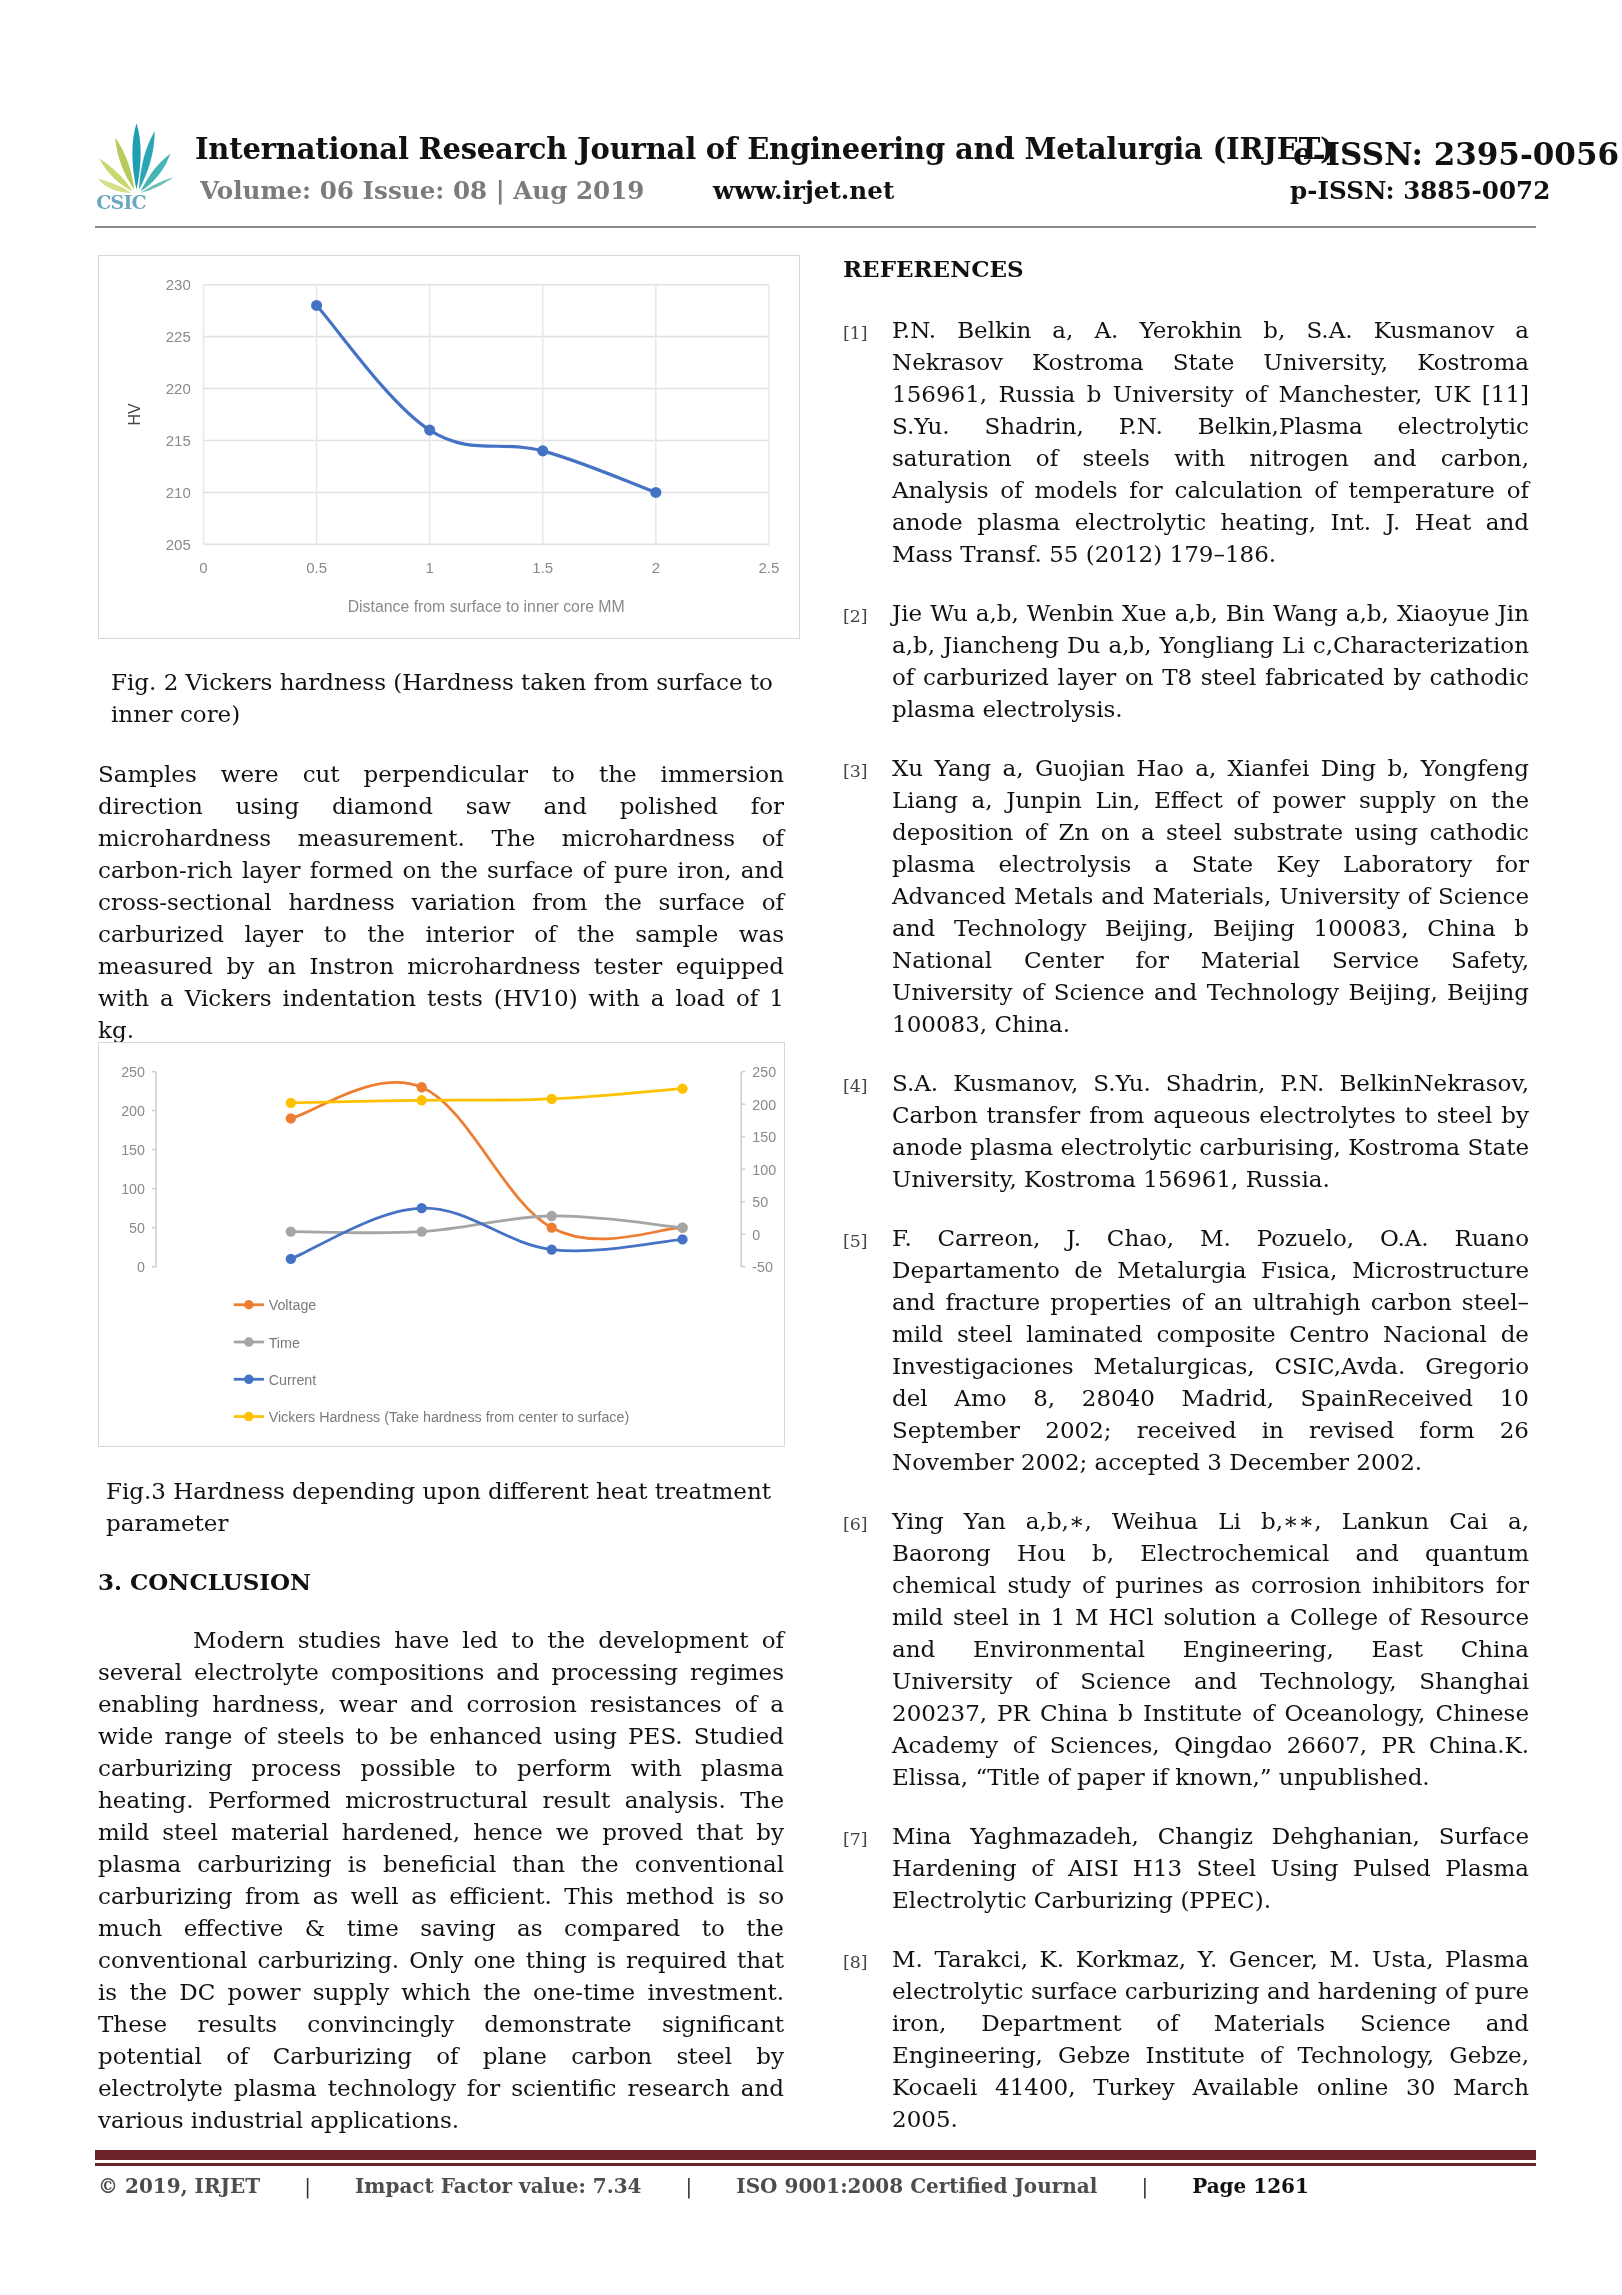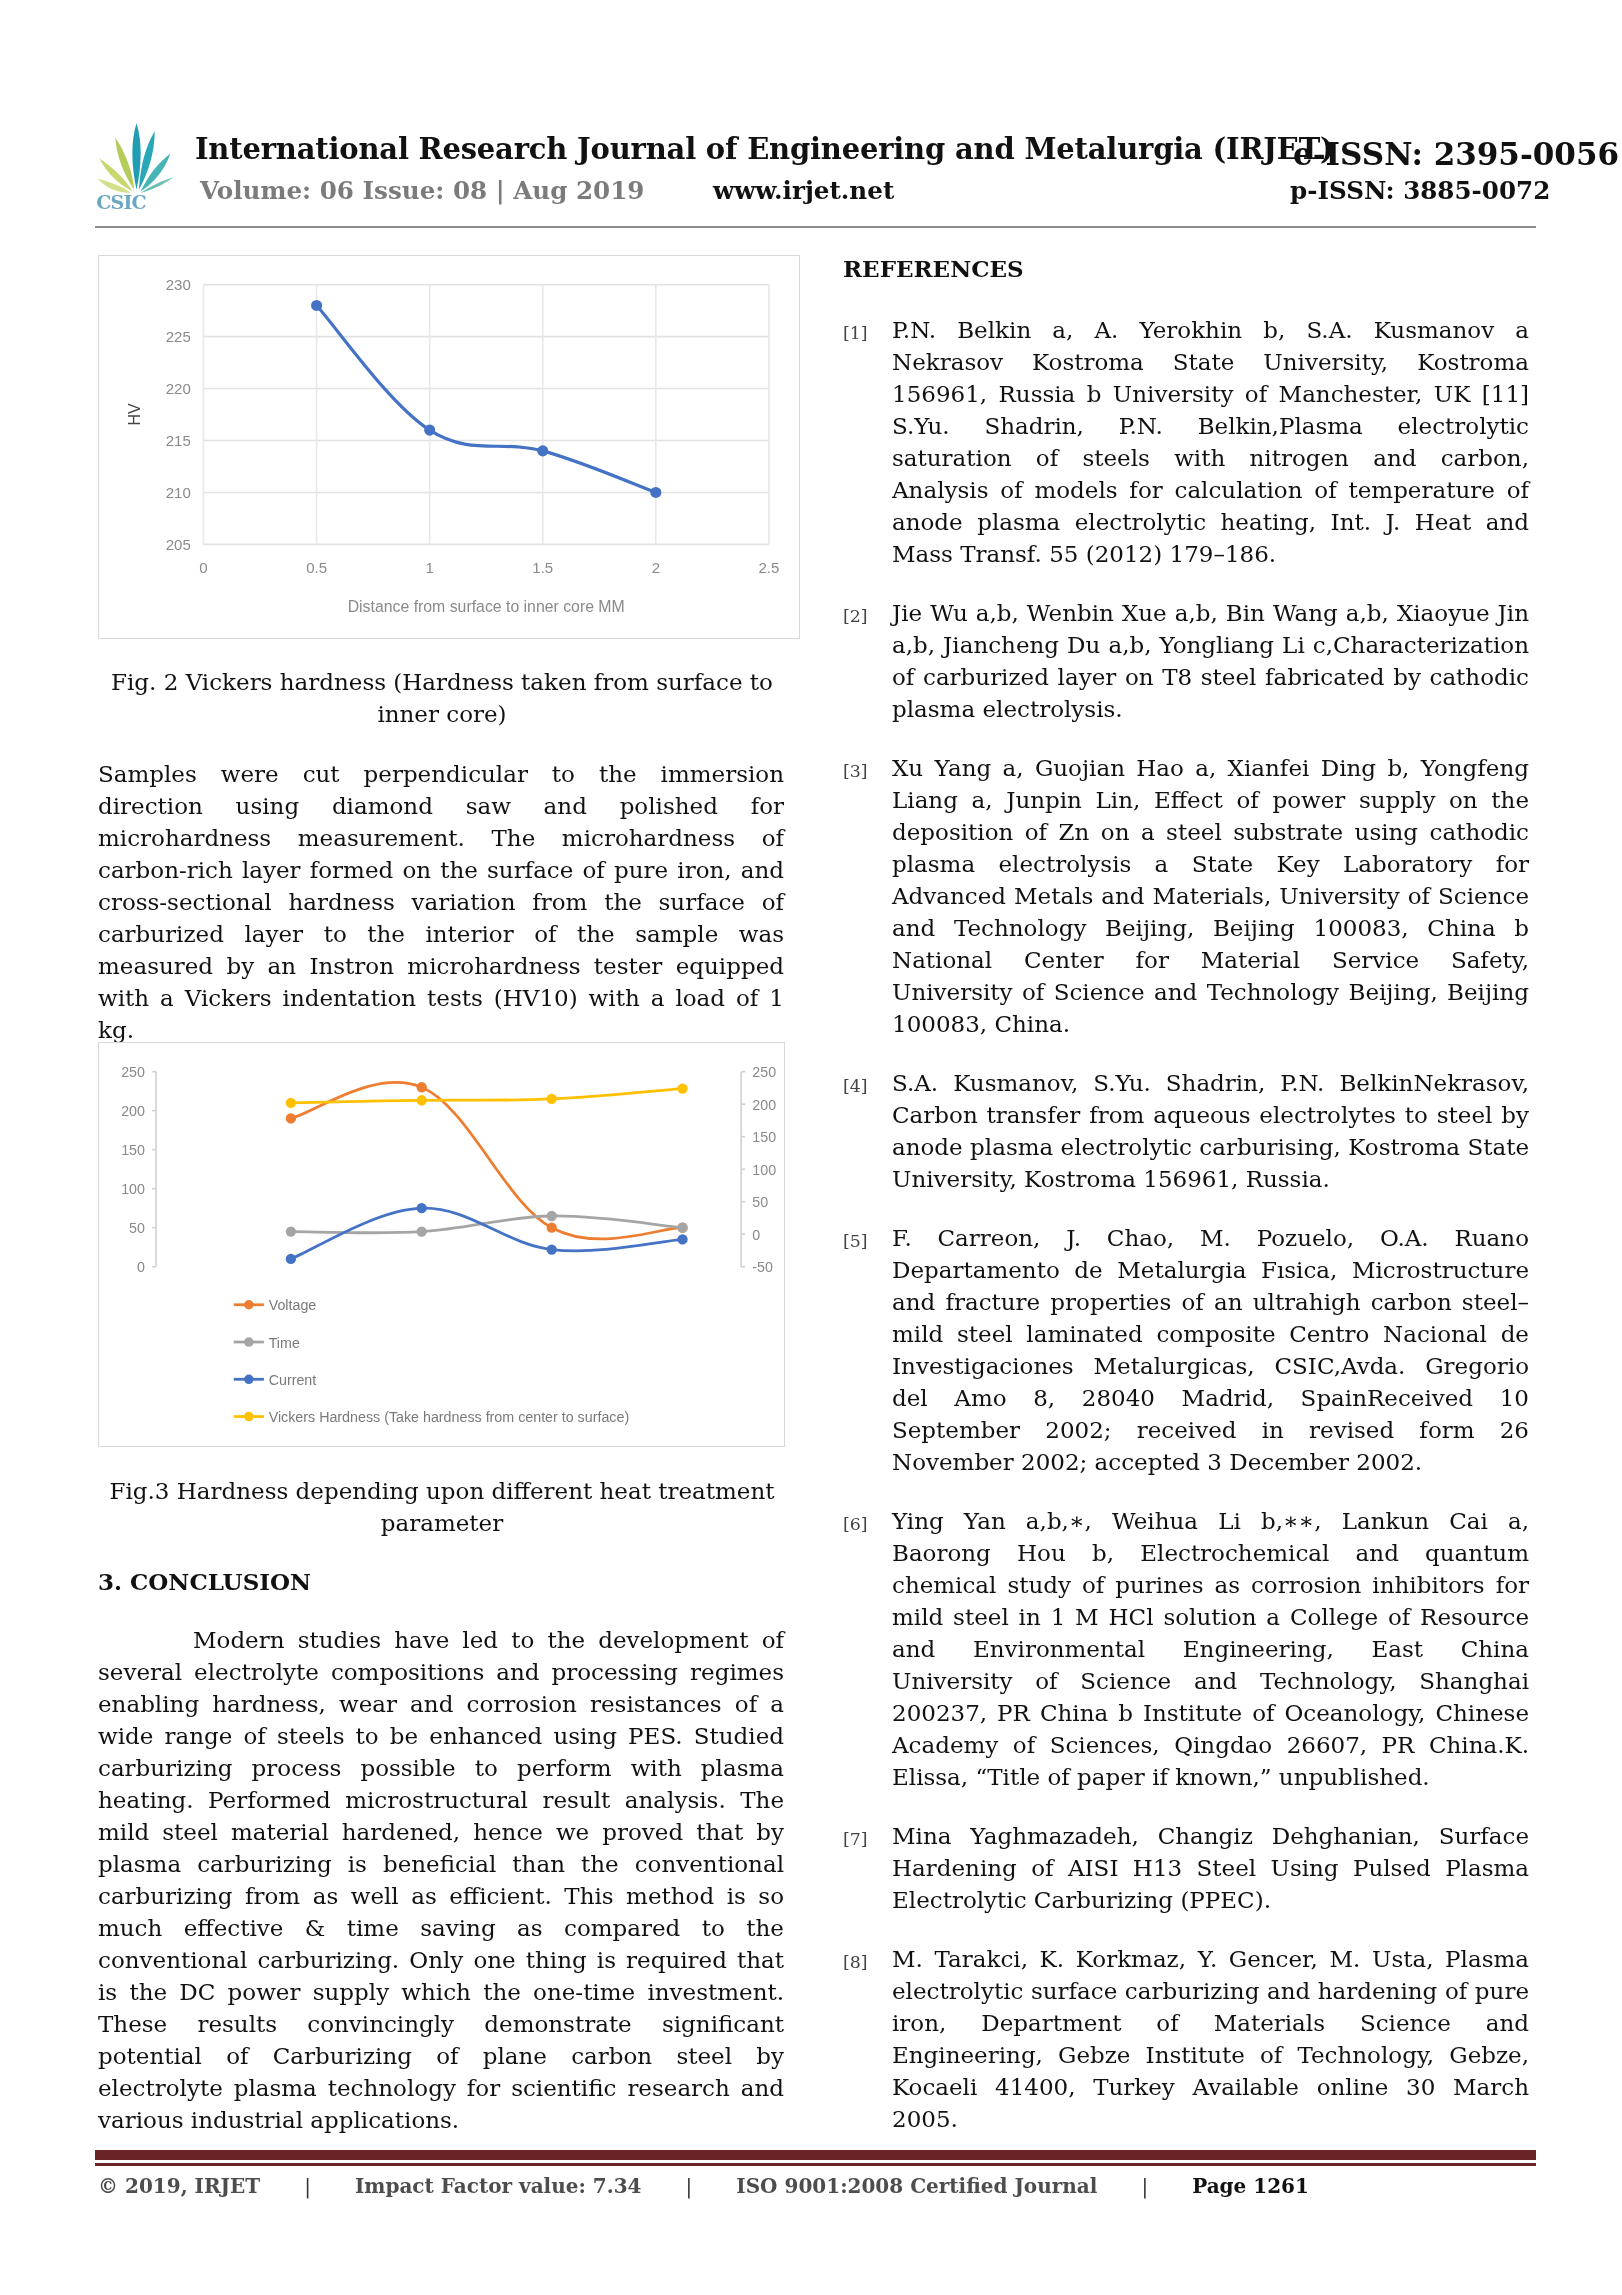--- a/index.html
+++ b/index.html
@@ -13,21 +13,21 @@
   .eissn { left: 1293px; top: 136px; font-size: 31px; font-weight: bold; color: #111; white-space: nowrap; }
   .volume { left: 200px; top: 176px; font-size: 24.6px; font-weight: bold; color: #7b7b7b; white-space: nowrap; }
   .website { left: 713px; top: 176px; font-size: 24.6px; font-weight: bold; color: #111; white-space: nowrap; }
   .pissn { left: 1290px; top: 176px; font-size: 24.6px; font-weight: bold; color: #111; white-space: nowrap; }
   .header-rule { left: 95px; top: 226px; width: 1441px; height: 2.4px; background: #8c8c8c; }
 
   .chart-box { border: 1.6px solid #d8d8d8; background: #fff; }
   .chart1 { left: 98px; top: 255px; width: 700px; height: 382px; }
   .chart2 { left: 98px; top: 1042px; width: 685px; height: 403px; }
 
-  .caption { text-align: center; font-size: 23px; line-height: 32px; }
+  .caption { font-size: 23px; line-height: 32px; }
   .cap1 { left: 111px; top: 666px; width: 662px; }
   .cap2 { left: 106px; top: 1475px; width: 672px; }
 
   .para { font-size: 23px; line-height: 32px; text-align: justify; }
   .para1 { left: 98px; top: 758px; width: 686px; }
   .heading { font-size: 23px; font-weight: bold; text-align: center; }
   .concl-head { left: 98px; top: 1568px; }
   .para2 { left: 98px; top: 1624px; width: 686px; text-indent: 95px; }
 
   .refs-head { left: 843px; top: 255px; }

